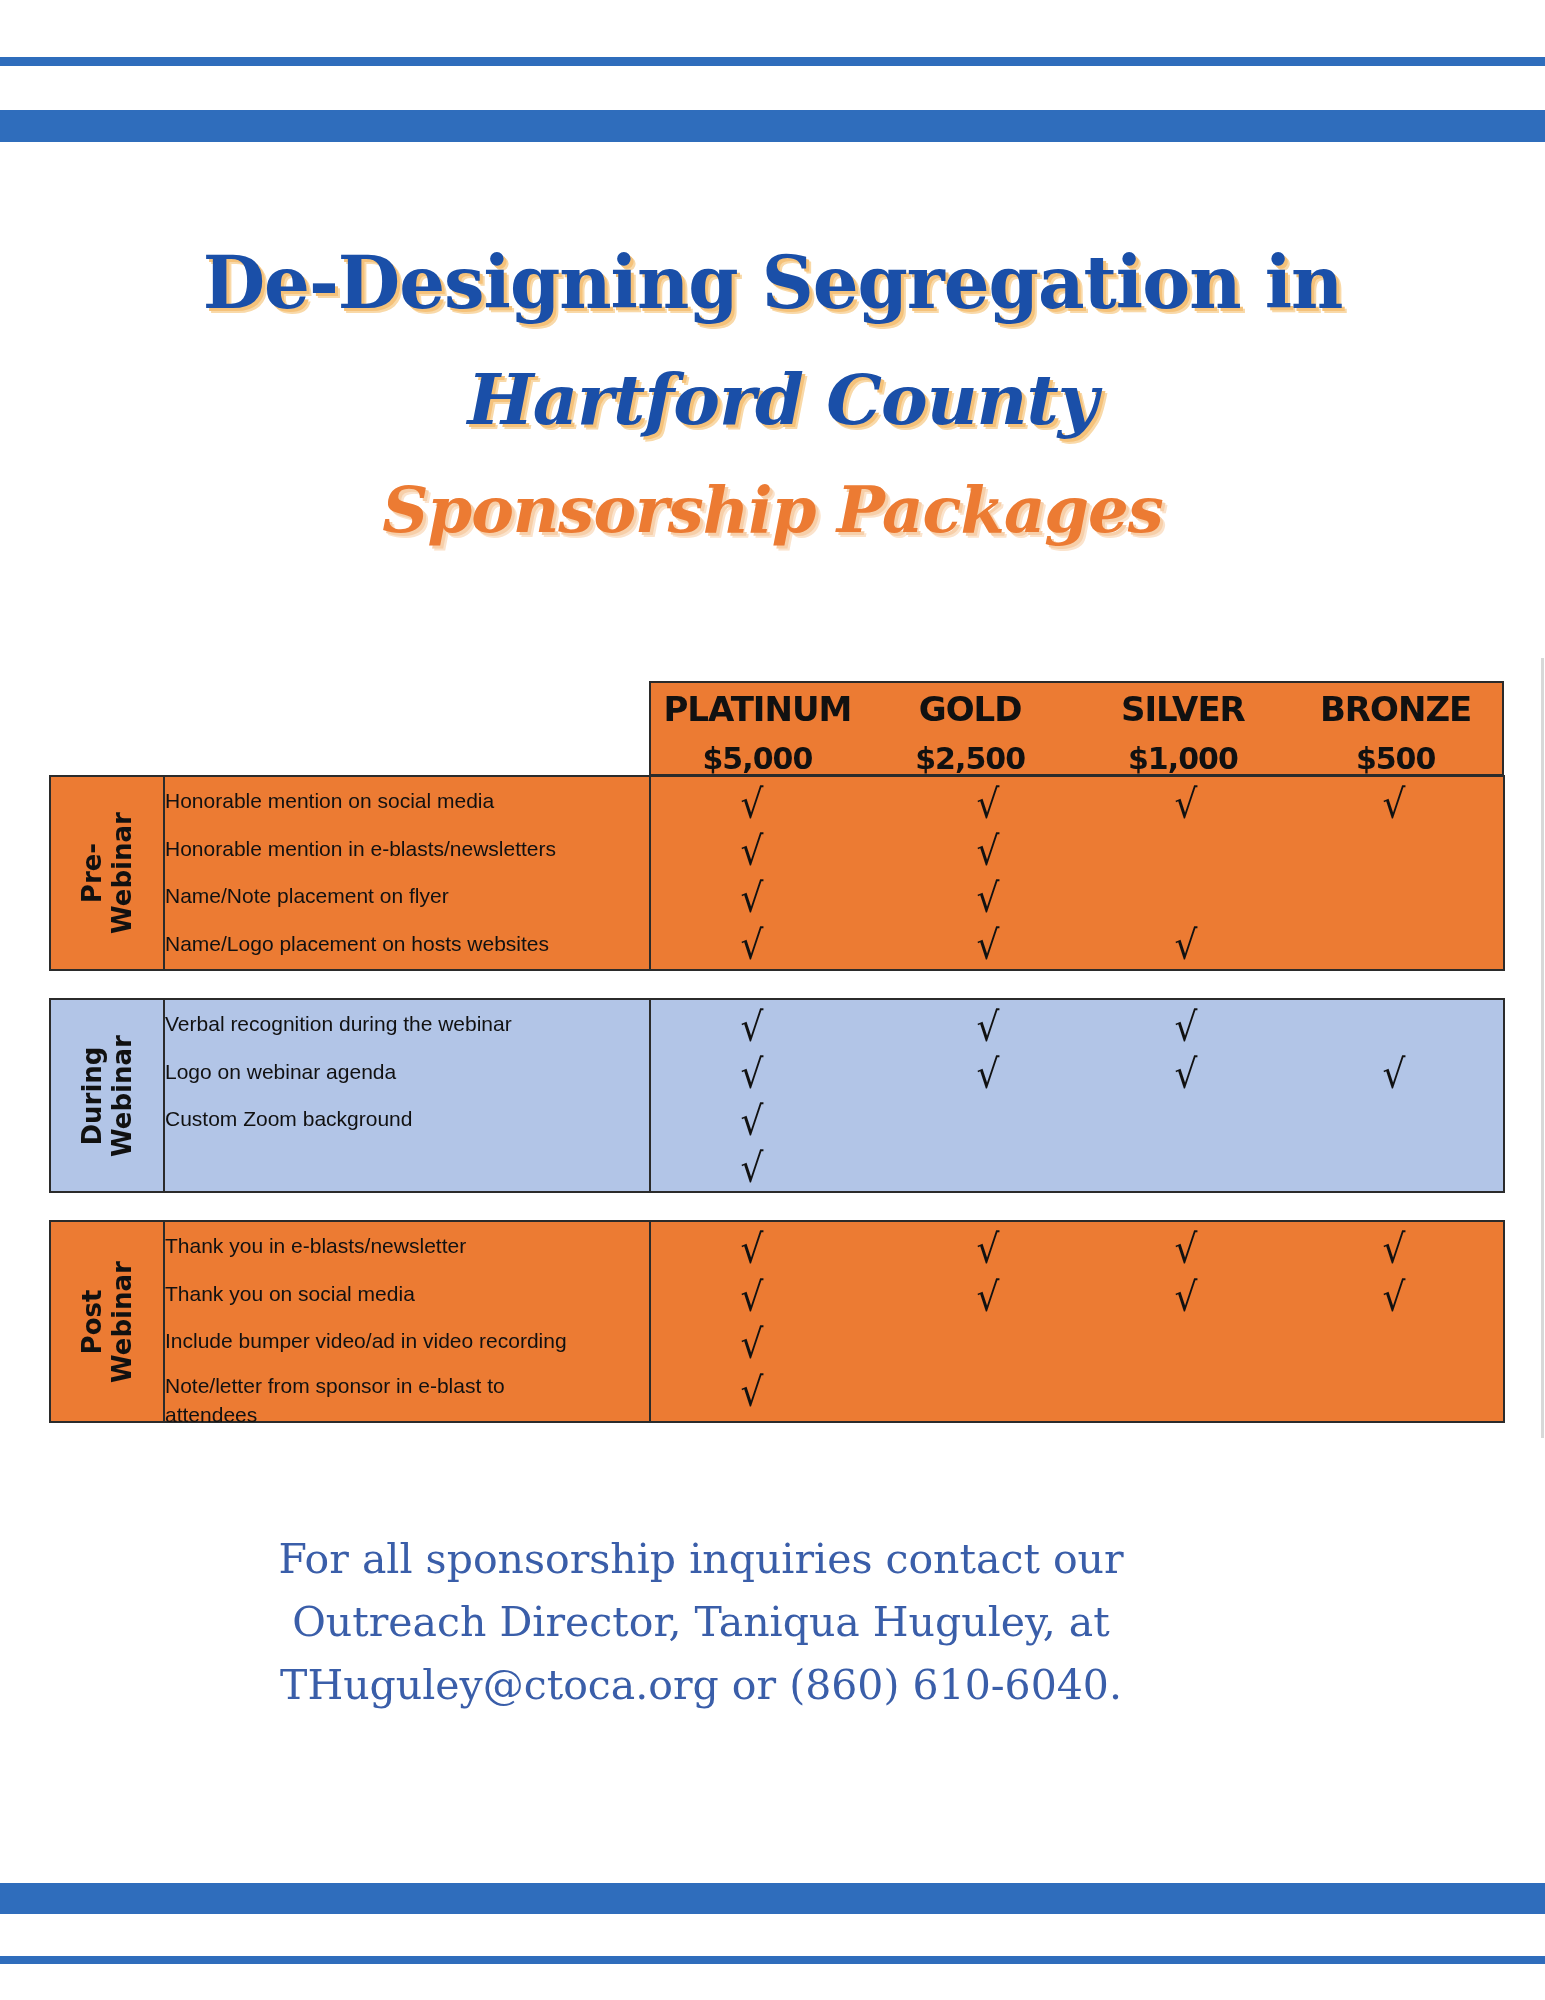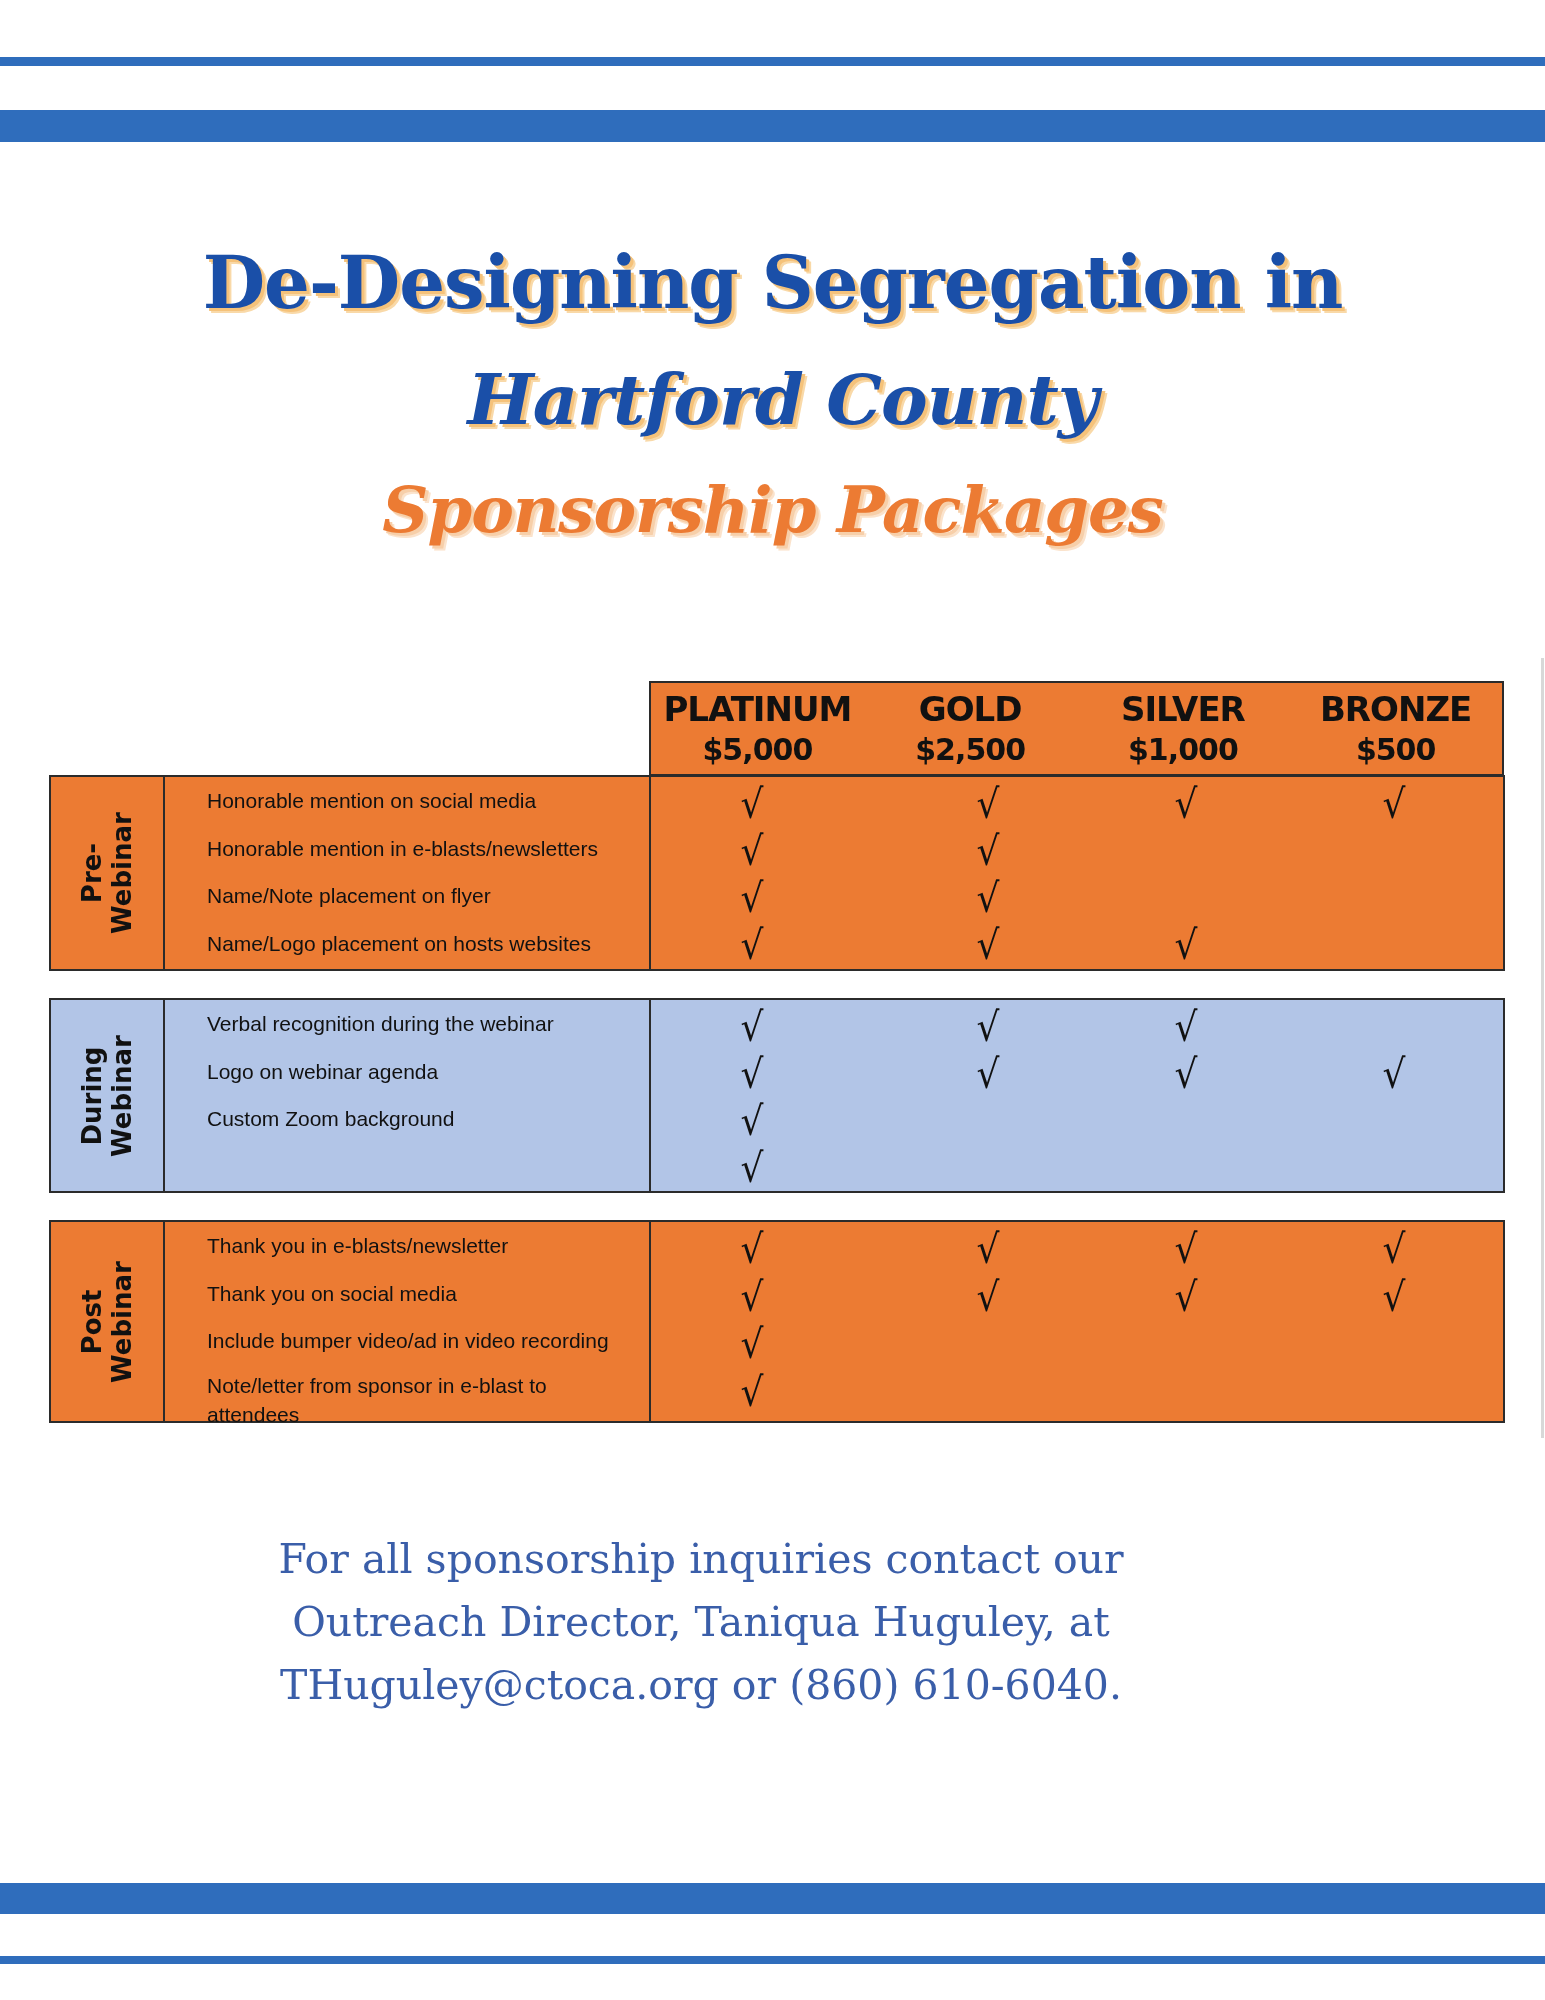--- a/index.html
+++ b/index.html
@@ -22,41 +22,41 @@
   .tier-header {
     position: absolute; left: 649px; top: 681px; width: 855px; height: 95px;
     background: #ec7b33; border: 2px solid #2b2b2b; box-sizing: border-box;
     display: flex;
     justify-content: center;
   }
   .tier-col { flex: 1; text-align: center; color: #111; }
   .tier-name { font-family: "DejaVu Sans", sans-serif; font-weight: bold; font-size: 34px;
                margin-top: 6px; letter-spacing: -1px; }
   .tier-price { font-family: "DejaVu Sans", sans-serif; font-weight: bold; font-size: 30px;
-                margin-top: 3px; letter-spacing: -1px; }
+                margin-top: 12px; letter-spacing: -1px; }
 
   .section {
     position: absolute; left: 49px; width: 1456px; box-sizing: border-box;
     border: 2px solid #2b2b2b; display: flex;
   }
   .section.orange { background: #ec7b33; }
   .section.blue { background: #b2c5e7; }
   .sec-label {
     width: 114px; border-right: 2px solid #2b2b2b; box-sizing: border-box;
     position: relative; flex: none;
   }
   .sec-label-text {
     position: absolute; left: 50%; top: 50%;
     transform: translate(-50%, -50%) rotate(-90deg);
     font-family: "DejaVu Sans", sans-serif; font-weight: bold; font-size: 26px;
     text-align: center; line-height: 30px; white-space: pre; color: #111;
   }
   .sec-items {
     width: 486px; border-right: 2px solid #2b2b2b; box-sizing: border-box; flex: none;
-    padding-left: 42px; padding-top: 6px;
+    padding-top: 6px;
   }
   .item {
     font-family: "Liberation Sans", sans-serif; font-size: 21px; color: #111;
     height: 47.5px; line-height: 36px; white-space: nowrap;
   }
   .item.wrap { white-space: normal; line-height: 29px; width: 430px; height: auto; }
   .sec-checks { flex: 1; display: flex; flex-direction: column; padding-top: 4px; }
   .check-row { display: flex; height: 47.5px; }
   .check-cell {
     text-align: center; font-family: "DejaVu Sans", sans-serif; font-size: 40px;

